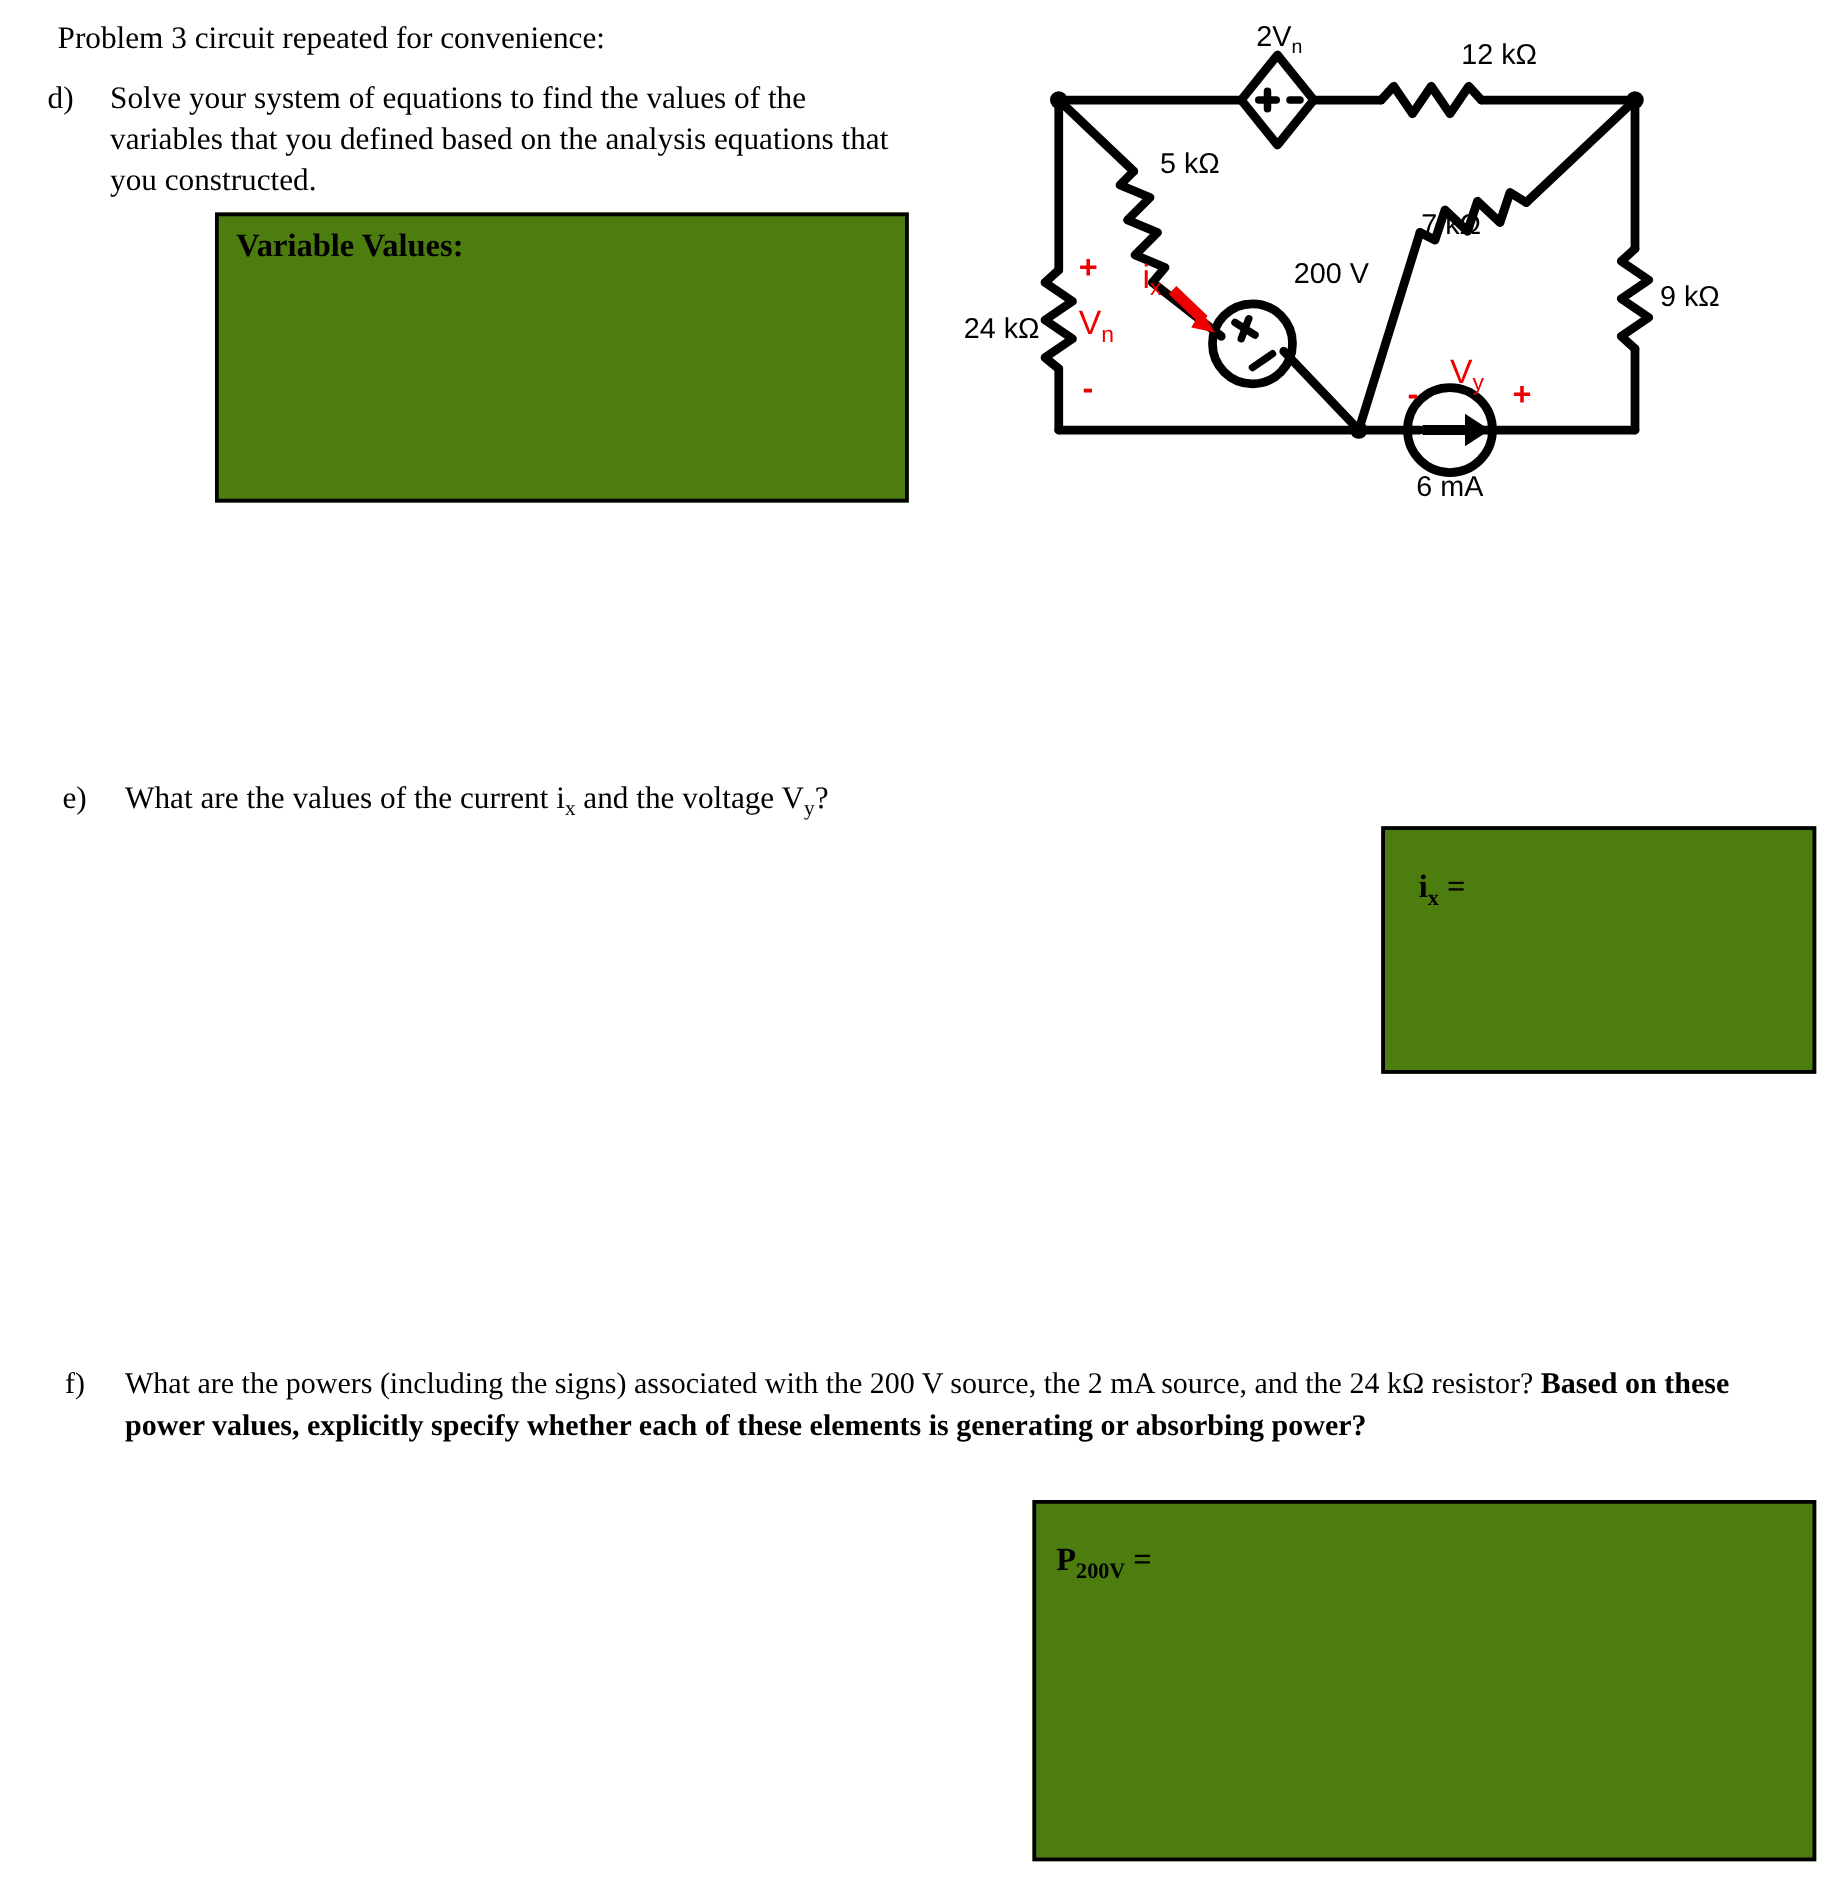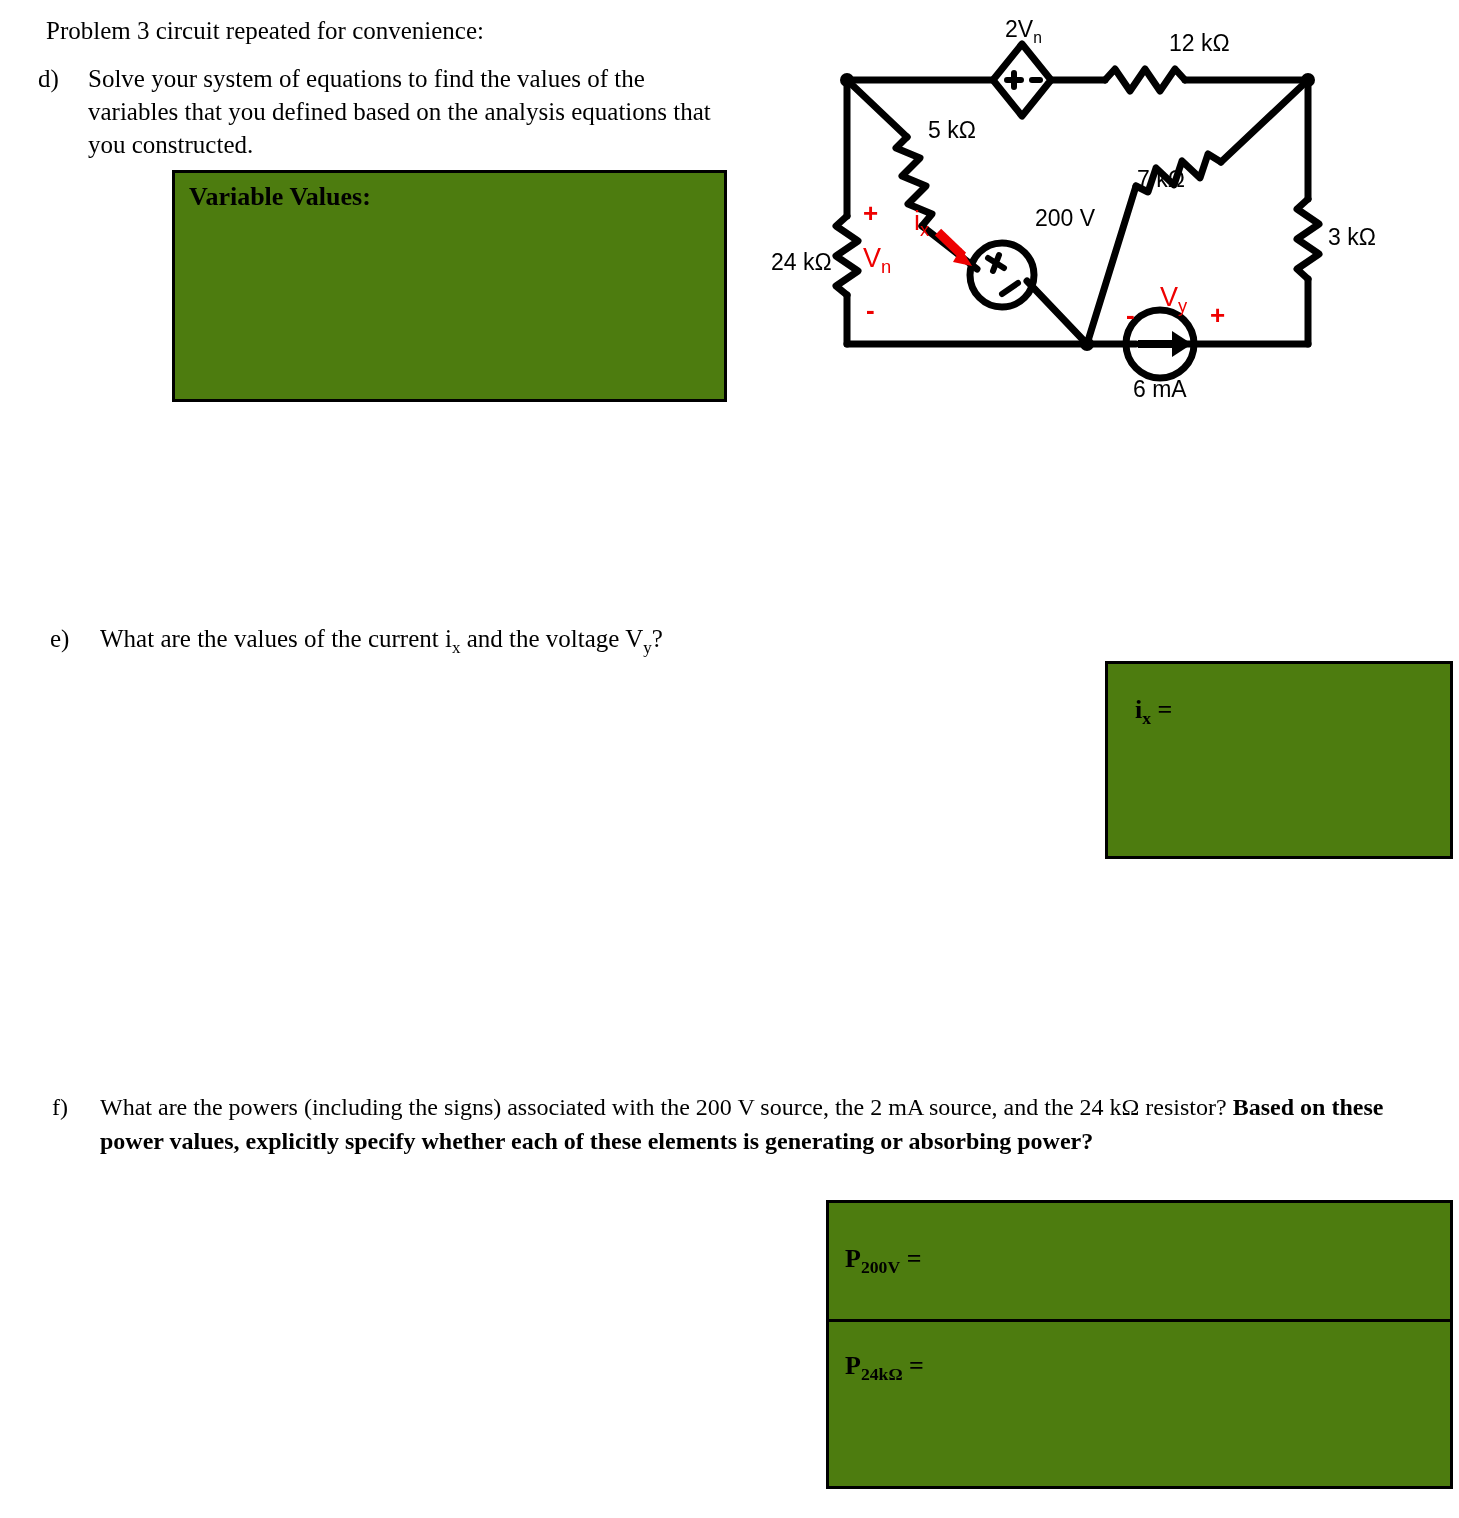--- a/index.html
+++ b/index.html
@@ -99,21 +99,20 @@
 
   
   #answers-f {
     left: 826px; top: 1200px;
     width: 627px; height: 289px;
   }
   #answers-f .ans-row {
     height: 33.3333%;
     box-sizing: border-box;
     position: relative;
-    margin-top: 11px;
   }
   #answers-f .ans-row + .ans-row { border-top: 3px solid #000; }
   #answers-f .ans-label {
     position: absolute;
     left: 16px; top: 50%;
     transform: translateY(-50%);
     font-size: 26px;
     font-weight: bold;
     white-space: nowrap;
   }
@@ -228,21 +227,21 @@
     </g>
   </svg>
 
   <span class="clabel" style="left:255px; top:16px;">
     <span>2V</span><sub>n</sub>
   </span>
 
   <span class="clabel" style="left:419px; top:30px;">12 kΩ</span>
   <span class="clabel" style="left:178px; top:117px;">5 kΩ</span>
   <span class="clabel" style="left:387px; top:166px;">7 kΩ</span>
-  <span class="clabel" style="left:578px; top:224px;">3 kΩ</span>
+  <span class="clabel" style="left:578px; top:224px;">9 kΩ</span>
   <span class="clabel" style="left:21px; top:249px;">24 kΩ</span>
   <span class="clabel" style="left:285px; top:205px;">200 V</span>
   <span class="clabel" style="left:383px; top:376px;">6 mA</span>
 
   <span class="rlabel rsign" style="left:113px; top:198px;">+</span>
   <span class="rlabel rvar" style="left:113px; top:243px;">
     <span>V</span><sub>n</sub>
   </span>
   <span class="rlabel rsign" style="left:116px; top:295px;">-</span>
 
@@ -270,16 +269,13 @@
 
 <div class="abs" id="item-f">
   <span class="marker">f)</span>
   <span class="body"><span>What are the powers (including the signs) associated with the 200 V source, the 2 mA source, and the 24 kΩ resistor?</span> <span class="bold">Based on these power values, explicitly specify whether each of these elements is generating or absorbing power?</span></span>
 </div>
 
 <div class="abs box" id="answers-f">
   <div class="ans-row">
     <span class="ans-label"><span>P</span><sub>200V</sub><span> =</span></span>
   </div>
-  <div class="ans-row">
-    <span class="ans-label"><span>P</span><sub>24kΩ</sub><span> =</span></span>
-  </div>
 </div>
 
 </body></html>

